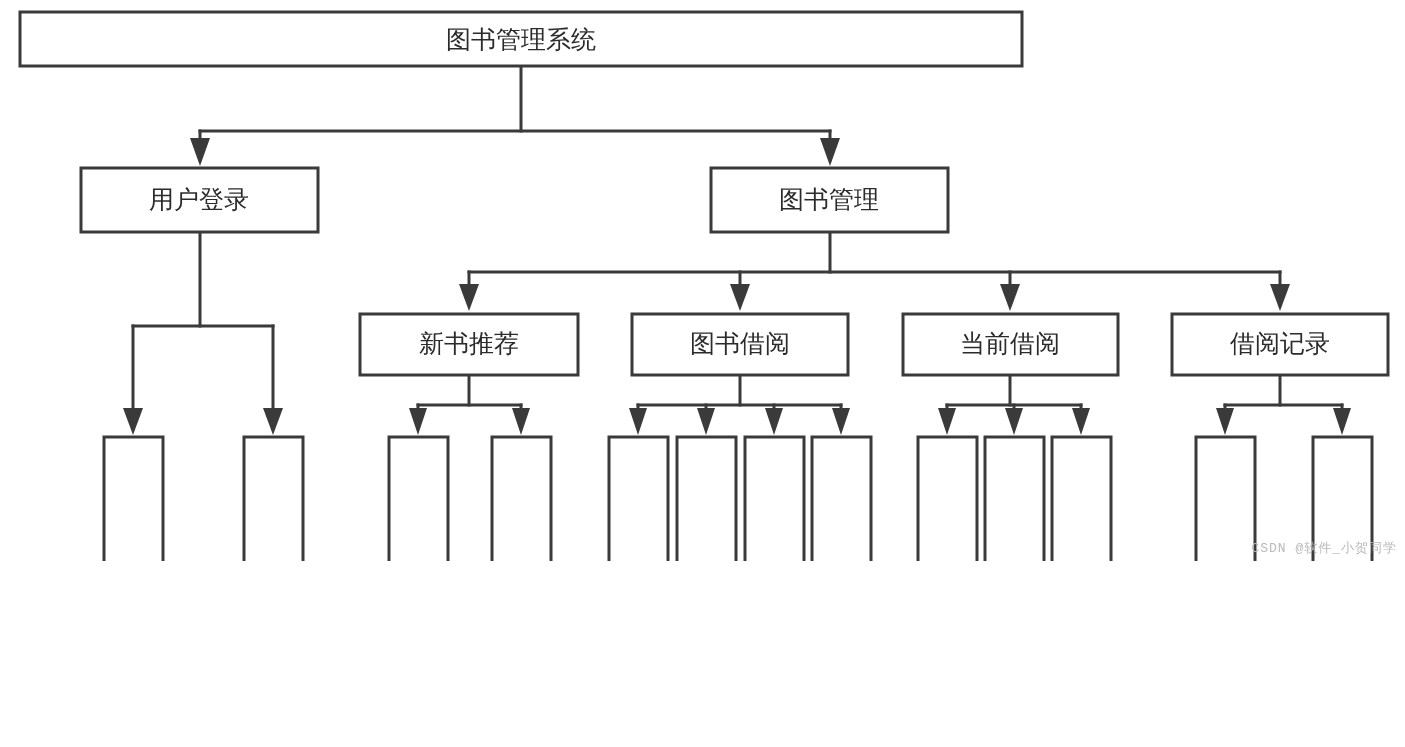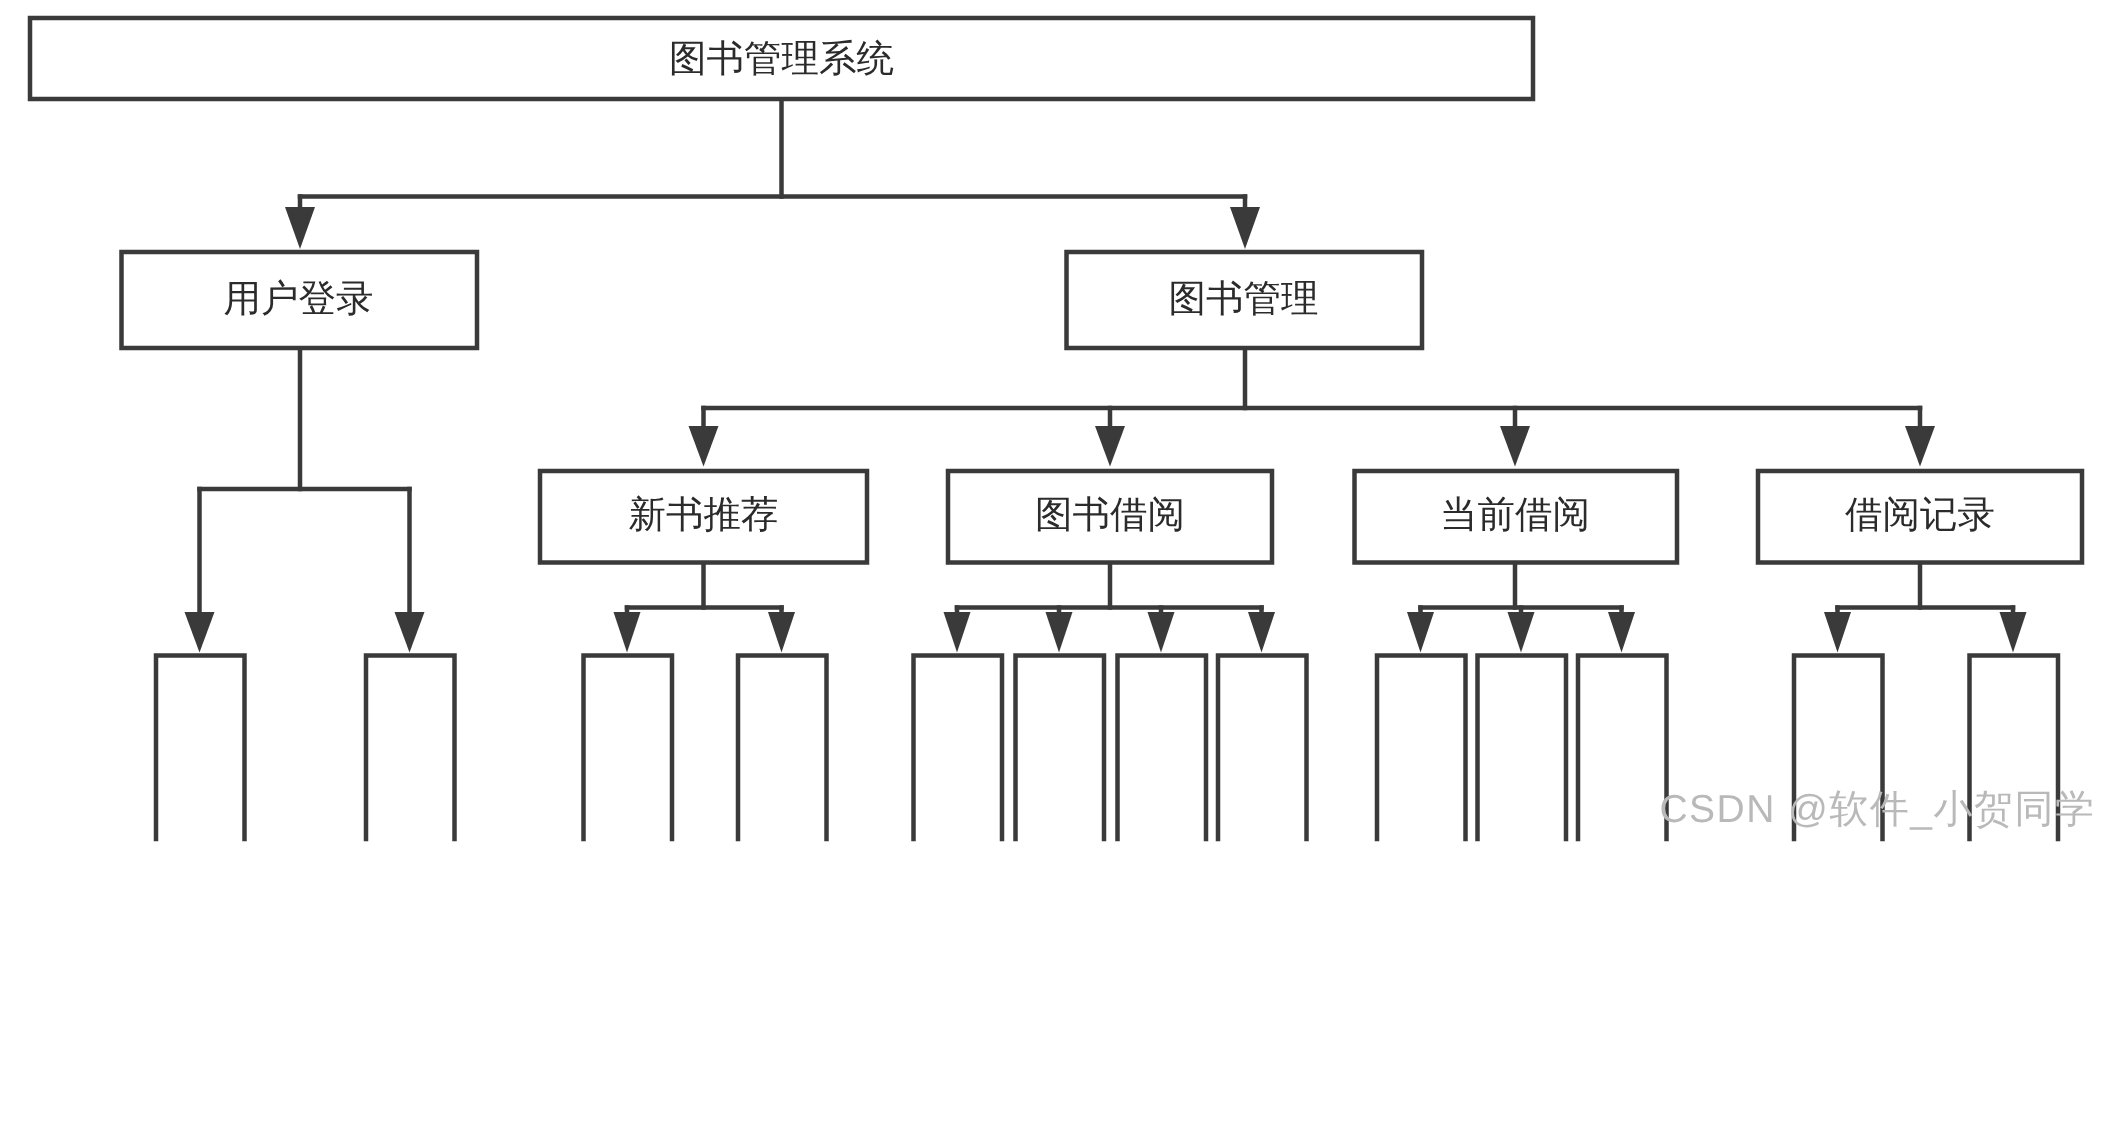--- a/index.html
+++ b/index.html
@@ -61,22 +61,22 @@
     white-space: nowrap;
     pointer-events: none;
   }
   .leaf-label-wrap.center-v {
     align-items: center;
   }
   .watermark {
     position: absolute;
     right: 8px;
     bottom: 4px;
-    font-family: Liberation Sans, sans-serif;
-    font-size: 26px;
+    font-family: Liberation Mono, monospace;
+    font-size: 13px;
     color: #b9b9b9;
     letter-spacing: 1px;
     white-space: nowrap;
   }
 </style>
 </head>
 <body>
 
 <div id="diagram-root">
 

